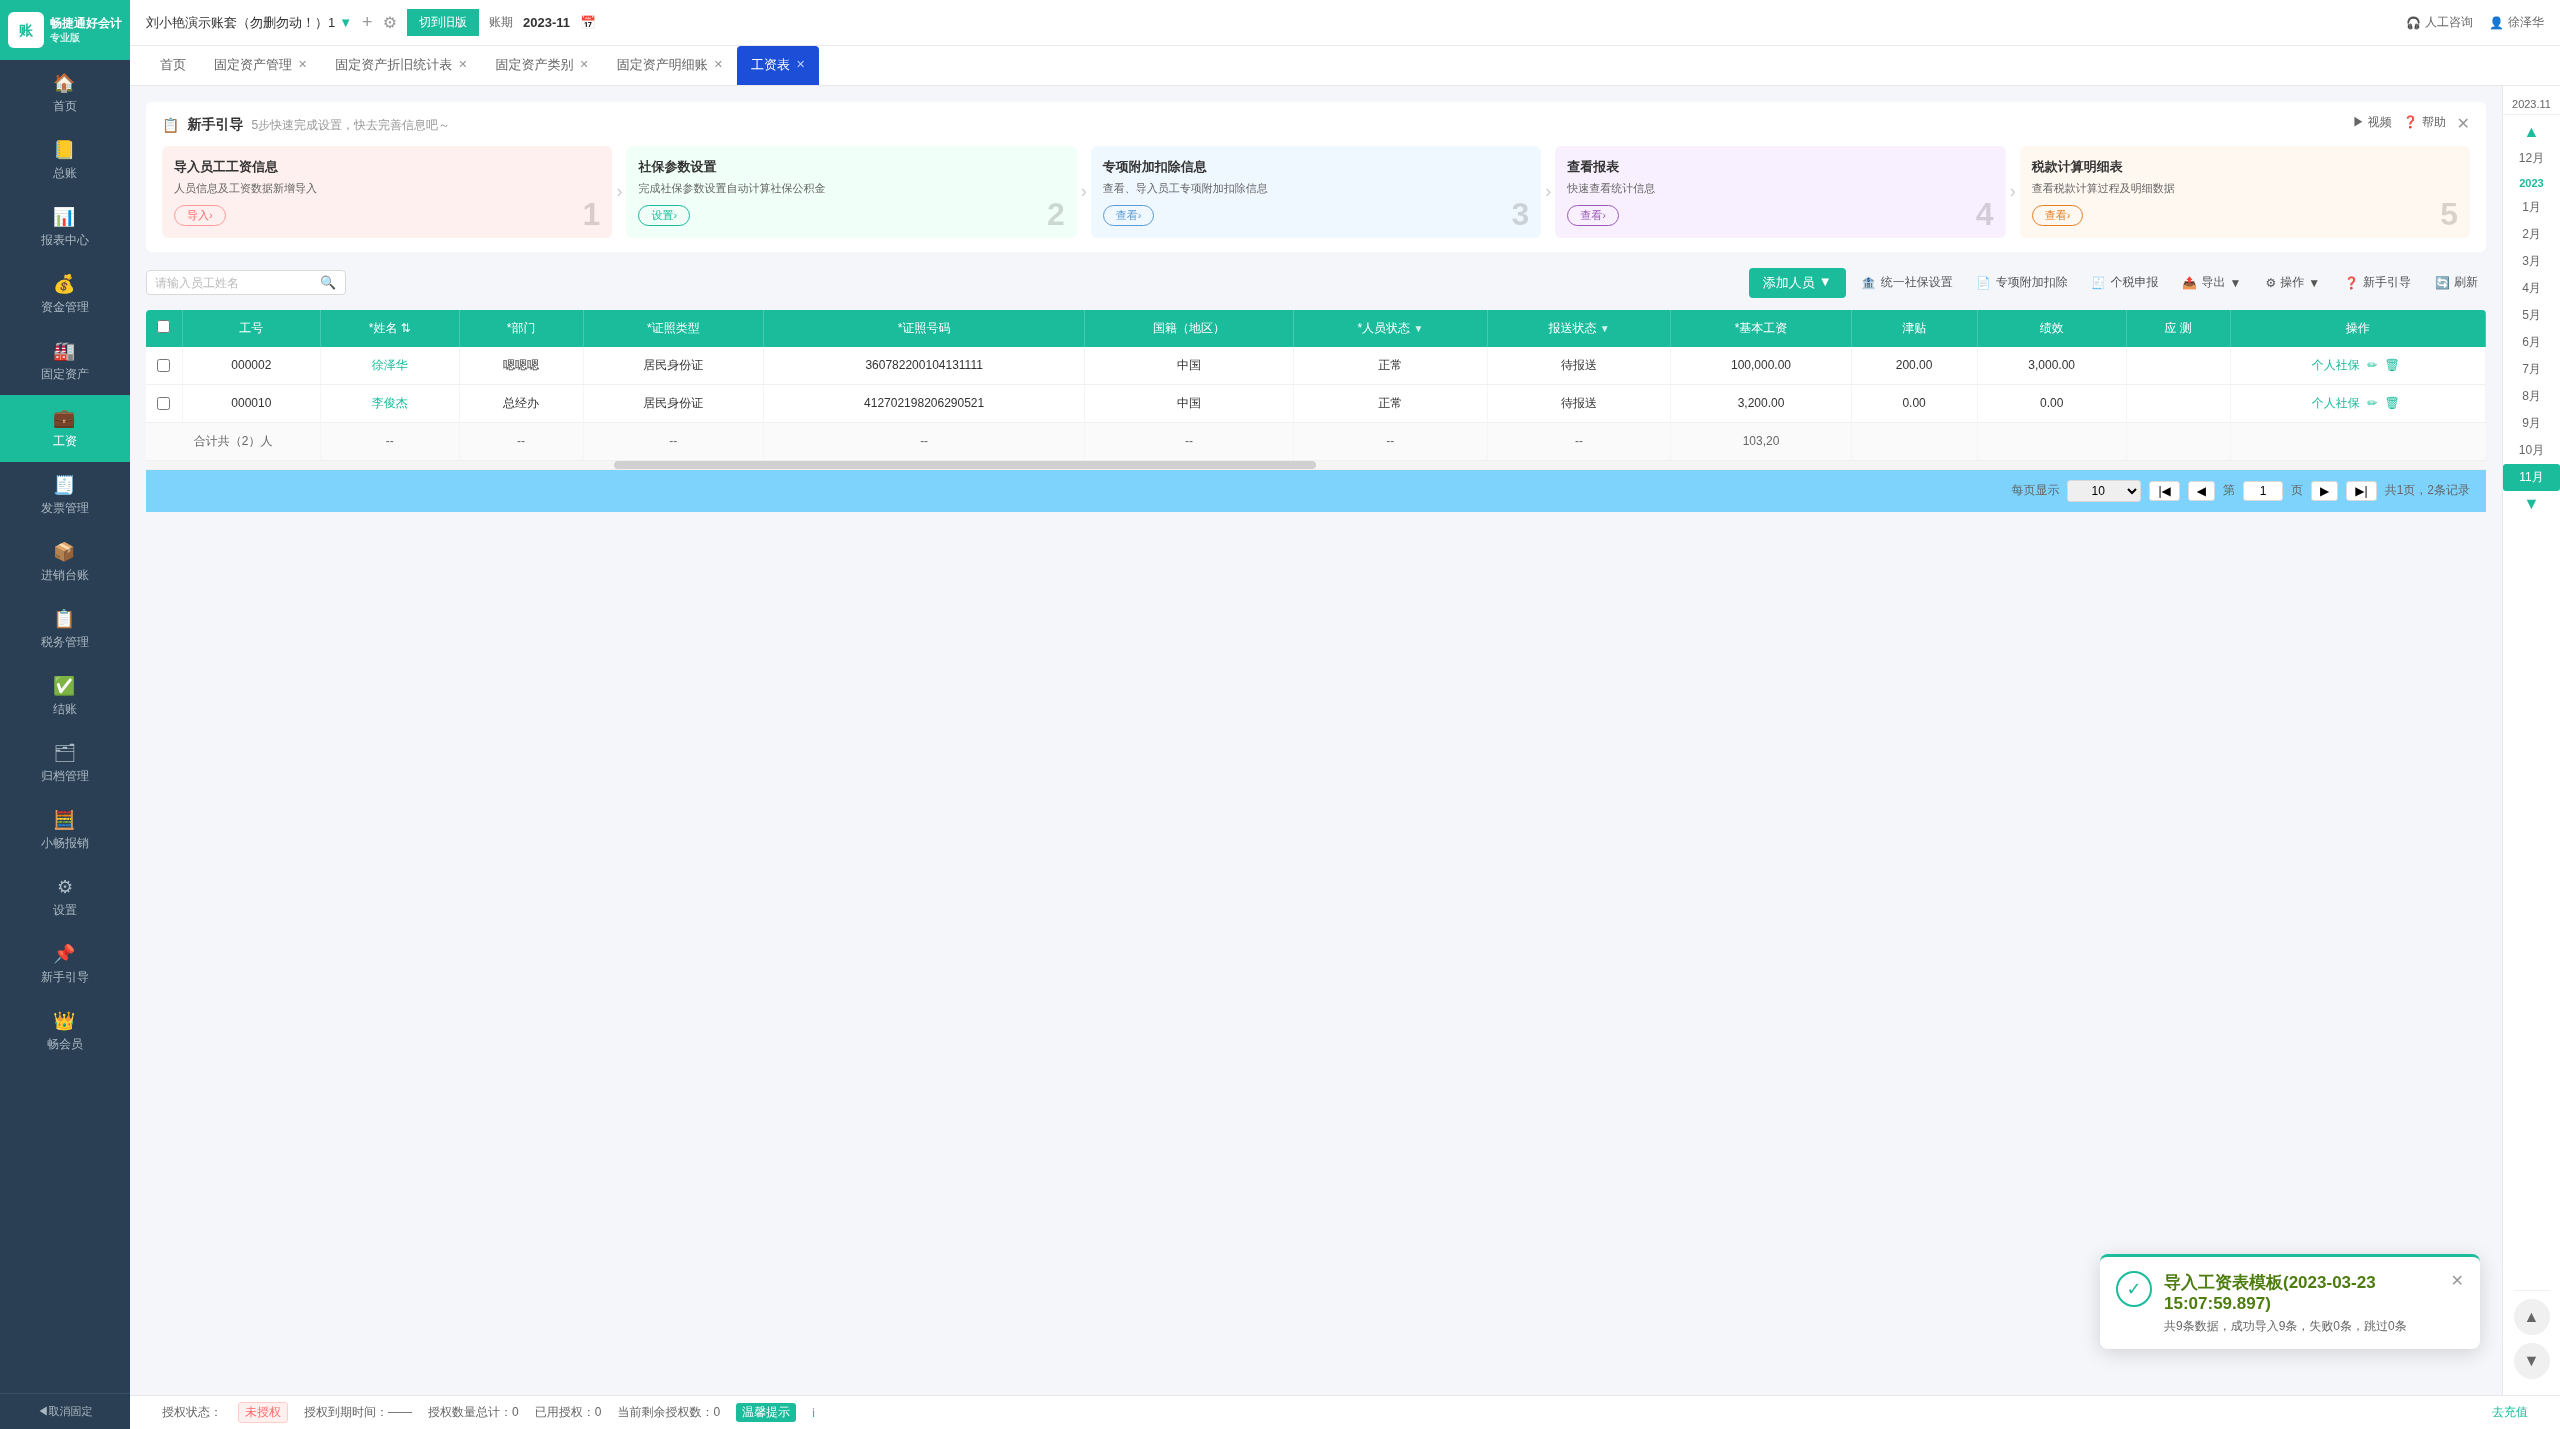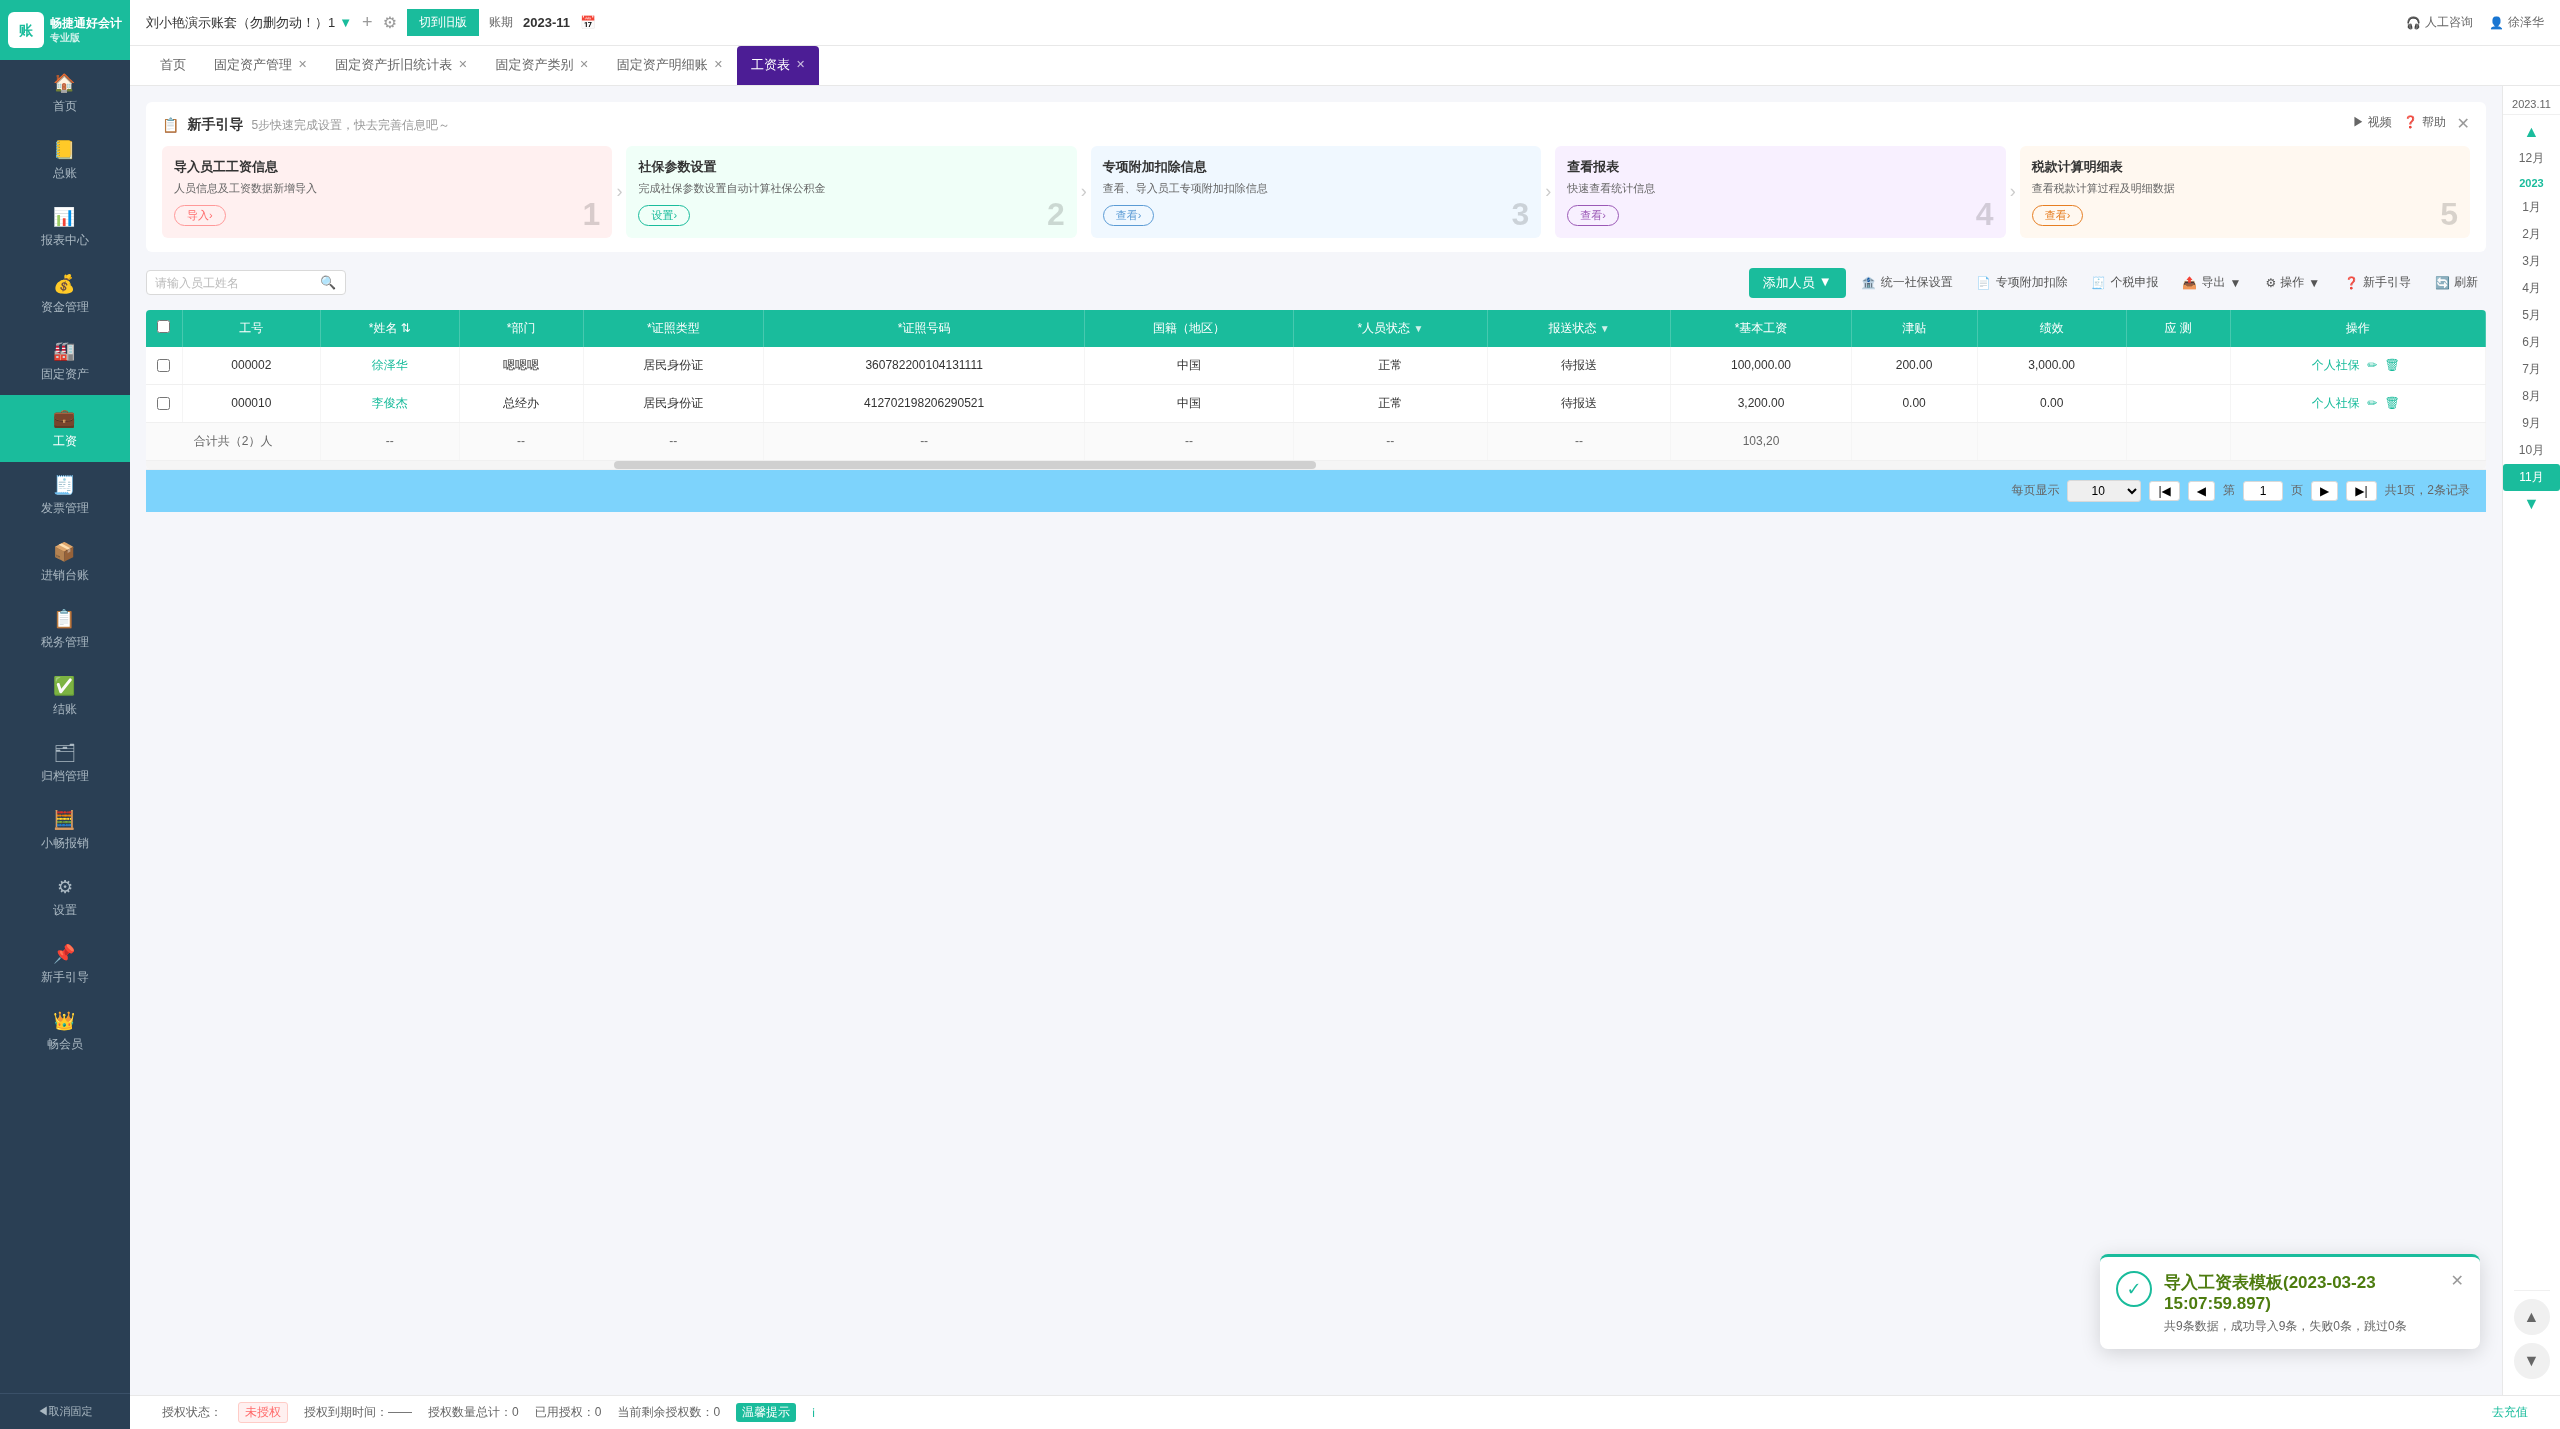--- a/index.html
+++ b/index.html
@@ -120,21 +120,21 @@
       align-items: center;
       font-size: 13px;
       color: #666;
       cursor: pointer;
       border-bottom: 2px solid transparent;
       white-space: nowrap;
       gap: 6px;
     }
     .tab-item.active {
       color: white;
-      background: #4c1d95;
+      background: #1d4ed8;
       border-radius: 4px 4px 0 0;
     }
     .tab-close { font-size: 11px; color: inherit; opacity: 0.7; }
 
     
     .content {
       flex: 1;
       display: flex;
       overflow: hidden;
       position: relative;

